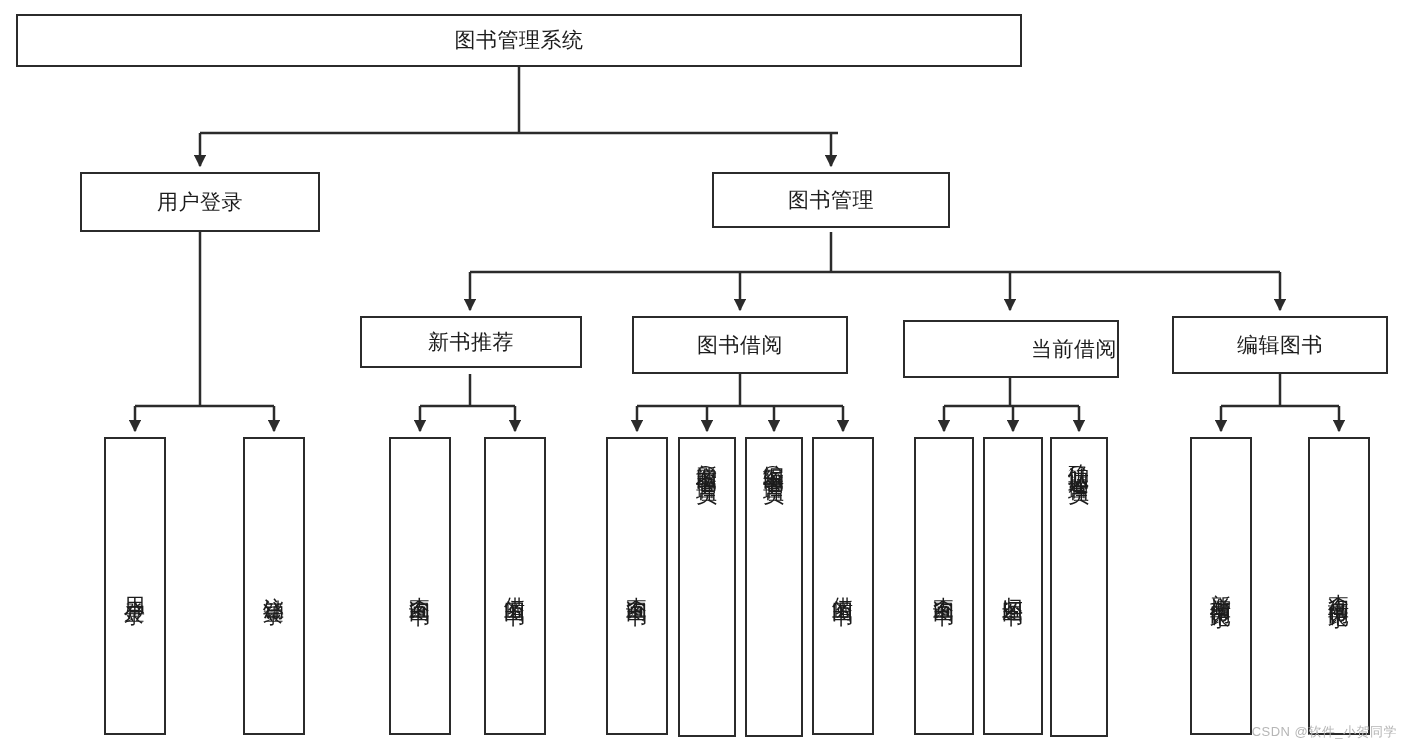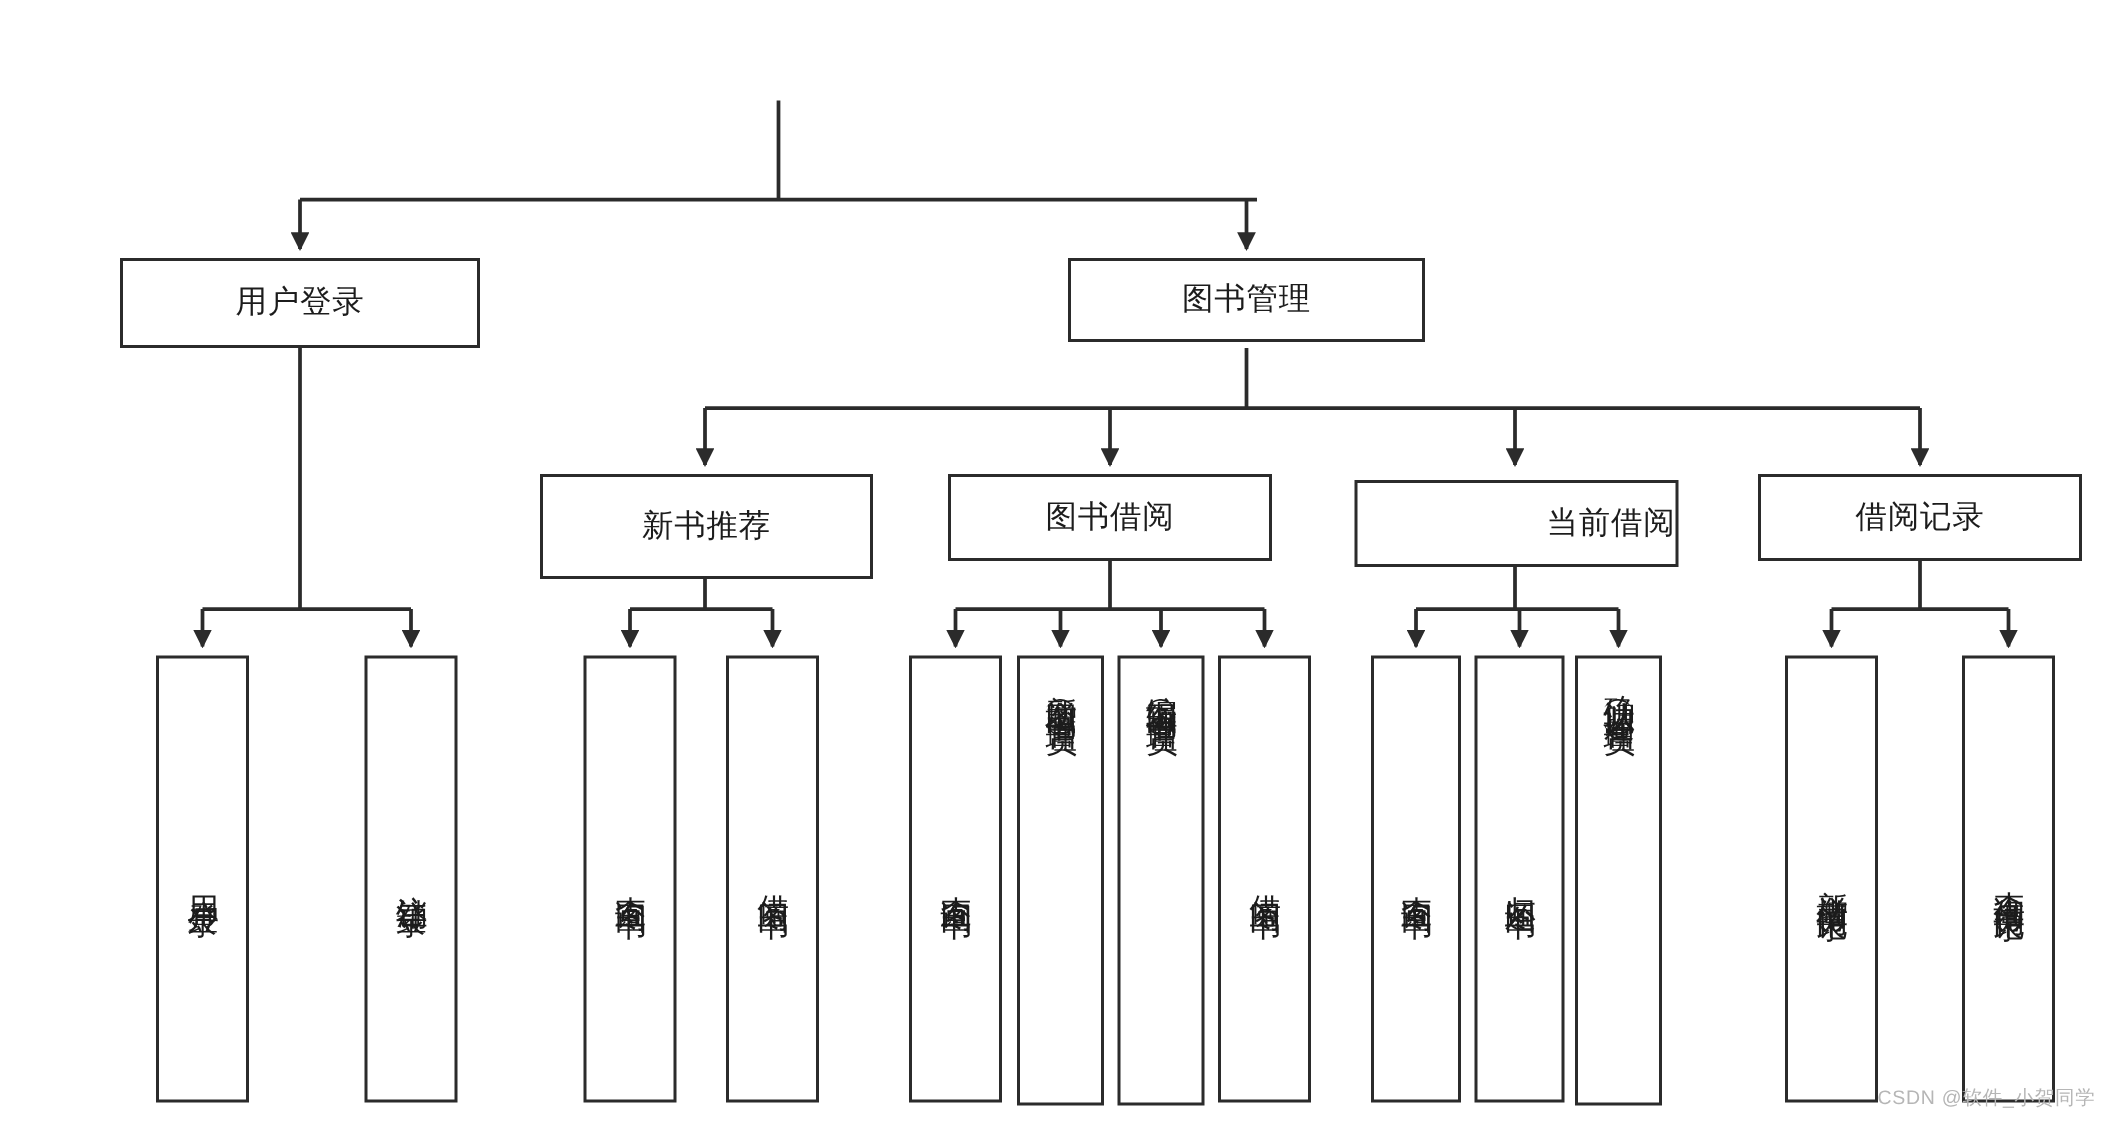--- a/index.html
+++ b/index.html
@@ -117,39 +117,42 @@
       <path d="M 1013 406 L 1013 431" marker-end="url(#arrow)"></path>
       <path d="M 1079 406 L 1079 431" marker-end="url(#arrow)"></path>
 
       <path d="M 1280 374 L 1280 406"></path>
       <path d="M 1221 406 L 1339 406"></path>
       <path d="M 1221 406 L 1221 431" marker-end="url(#arrow)"></path>
       <path d="M 1339 406 L 1339 431" marker-end="url(#arrow)"></path>
     </g>
   </svg>
 
+  <div class="node" style="left:16px; top:14px; width:1006px; height:53px;">
+    <span class="label">图书管理系统</span>
+  </div>
 
   <div class="node" style="left:80px; top:172px; width:240px; height:60px;">
     <span class="label">用户登录</span>
   </div>
   <div class="node" style="left:712px; top:172px; width:238px; height:56px;">
     <span class="label">图书管理</span>
   </div>
 
-  <div class="node" style="left:360px; top:316px; width:222px; height:70px;">
+  <div class="node" style="left:360px; top:316px; width:222px; height:52px;">
     <span class="label">新书推荐</span>
   </div>
   <div class="node" style="left:632px; top:316px; width:216px; height:58px;text-align:center;">
     <span class="label">图书借阅</span>
   </div>
   <div class="node" style="left:903px; top:320px; width:216px; height:58px;justify-content:flex-end;">
     <span class="label">当前借阅</span>
   </div>
   <div class="node" style="left:1172px; top:316px; width:216px; height:58px;">
-    <span class="label">借阅记录</span>
+    <span class="label">编辑图书</span>
   </div>
 
   <div class="node leaf short" style="left:104px; top:437px; width:62px; height:298px;">
     <span class="label">用户登录</span>
   </div>
   <div class="node leaf short" style="left:243px; top:437px; width:62px; height:298px;">
     <span class="label">注销登录</span>
   </div>
 
   <div class="node leaf short" style="left:389px; top:437px; width:62px; height:298px;">

